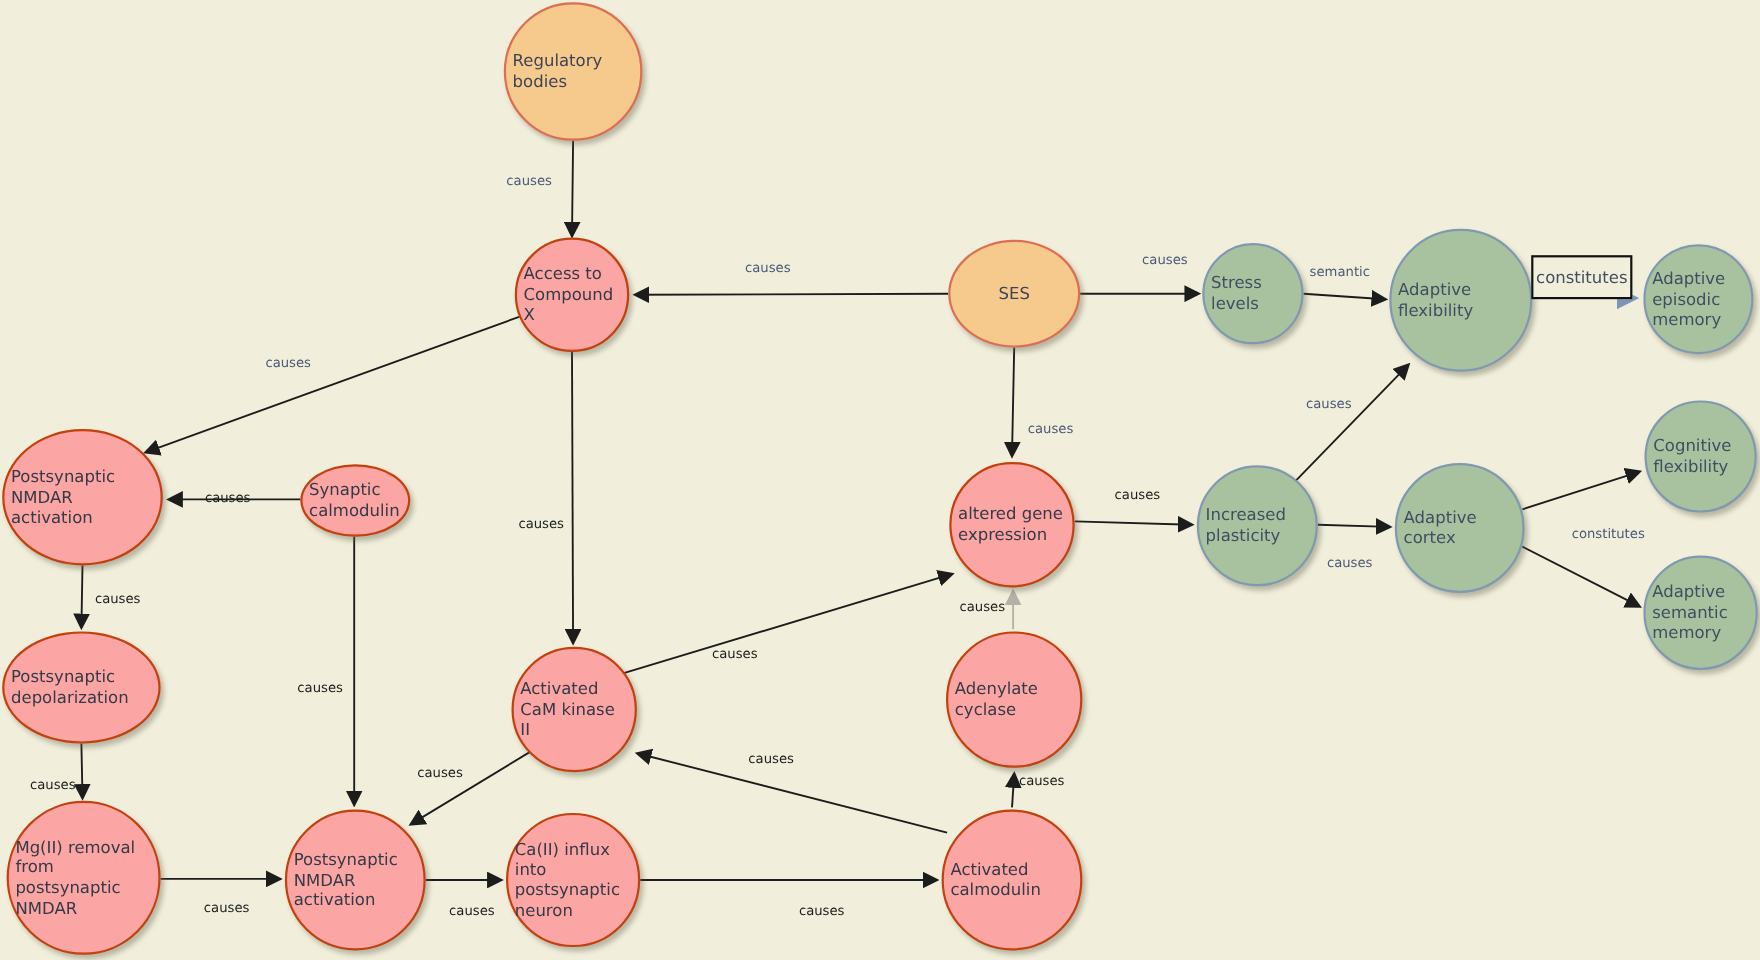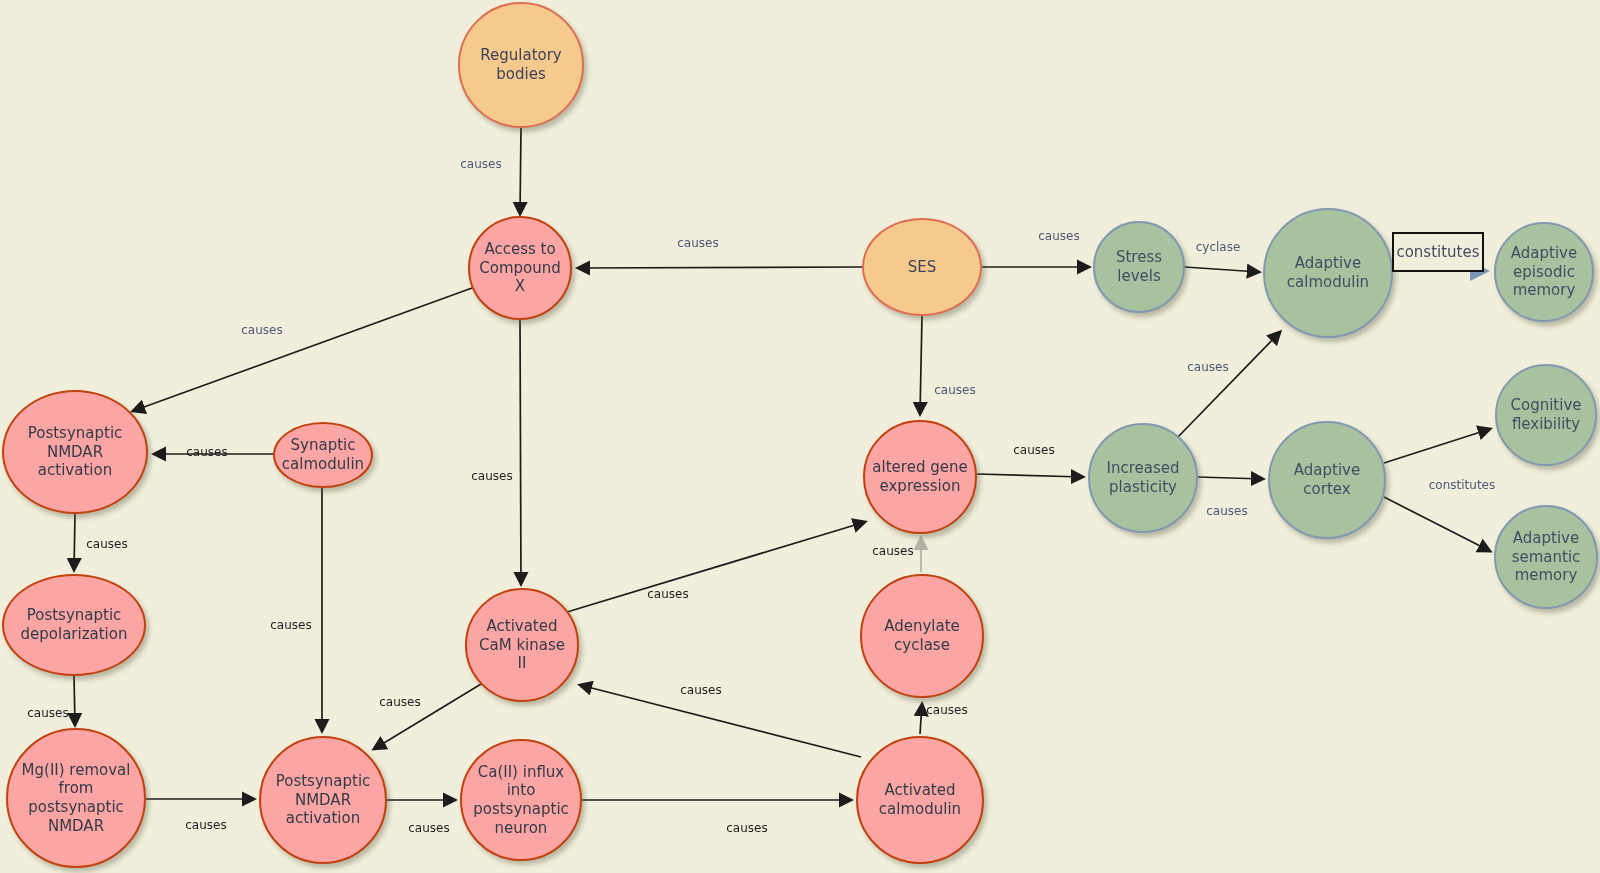--- a/index.html
+++ b/index.html
@@ -4,21 +4,21 @@
 <style>
   html,body{margin:0;padding:0;background:#f1efdb;}
   .canvas{
     position:relative;width:1600px;height:873px;overflow:hidden;
     background:#f1efdb;
     font-family:"DejaVu Sans","Liberation Sans",sans-serif;
   }
   svg.edges{position:absolute;left:0;top:0;z-index:1;}
   .node{
     position:absolute;z-index:3;border-radius:50%;
-    display:flex;align-items:center;justify-content:center;text-align:center;
+    display:flex;align-items:center;justify-content:center;text-align:left;
     padding:6px;box-sizing:border-box;
     font-size:15px;line-height:1.25;
     box-shadow:3px 4px 5px rgba(100,100,80,0.40);
   }
   .node.ctx{background:#f6c98d;border:2px solid #dd6e51;color:#3d4358;}
   .node.out{background:#a8c29f;border:2px solid #8099b0;color:#424d62;}
   .node.mech{background:#fca5a5;border:2px solid #c2410c;color:#343a46;}
   .edge-label{
     position:absolute;z-index:4;transform:translate(-50%,-50%);
     font-size:12px;white-space:nowrap;
@@ -84,21 +84,21 @@
   <div class="node mech" style="left:468px;top:216px;width:104px;height:104px">
       <span>Access to Compound X</span>
     </div>
   <div class="node ctx" style="left:862px;top:218px;width:120px;height:98px">
       <span>SES</span>
     </div>
   <div class="node out" style="left:1093px;top:221px;width:92px;height:92px">
       <span>Stress levels</span>
     </div>
   <div class="node out" style="left:1263px;top:208px;width:130px;height:130px">
-      <span>Adaptive calmodulin</span>
+      <span>Adaptive flexibility</span>
     </div>
   <div class="node out" style="left:1494px;top:222px;width:100px;height:100px">
       <span>Adaptive episodic memory</span>
     </div>
   <div class="node mech" style="left:2px;top:390px;width:146px;height:124px">
       <span>Postsynaptic NMDAR activation</span>
     </div>
   <div class="node mech" style="left:273px;top:422px;width:100px;height:66px">
       <span>Synaptic calmodulin</span>
     </div>
@@ -135,21 +135,21 @@
   <div class="node mech" style="left:460px;top:739px;width:122px;height:122px">
       <span>Ca(II) influx into postsynaptic neuron</span>
     </div>
   <div class="node mech" style="left:856px;top:736px;width:128px;height:128px">
       <span>Activated calmodulin</span>
     </div>
 
   <div class="edge-label slate" style="left:481px;top:164px">causes</div>
   <div class="edge-label slate" style="left:698px;top:243px">causes</div>
   <div class="edge-label slate" style="left:1059px;top:236px">causes</div>
-  <div class="edge-label slate" style="left:1218px;top:247px">cyclase</div>
+  <div class="edge-label slate" style="left:1218px;top:247px">semantic</div>
   <div class="label-box" style="left:1392px;top:232px;width:92px;height:40px">
       <span>constitutes</span>
     </div>
   <div class="edge-label slate" style="left:955px;top:390px">causes</div>
   <div class="edge-label slate" style="left:262px;top:330px">causes</div>
   <div class="edge-label dark" style="left:207px;top:452px">causes</div>
   <div class="edge-label dark" style="left:492px;top:476px">causes</div>
   <div class="edge-label dark" style="left:1034px;top:450px">causes</div>
   <div class="edge-label slate" style="left:1208px;top:367px">causes</div>
   <div class="edge-label slate" style="left:1227px;top:511px">causes</div>

